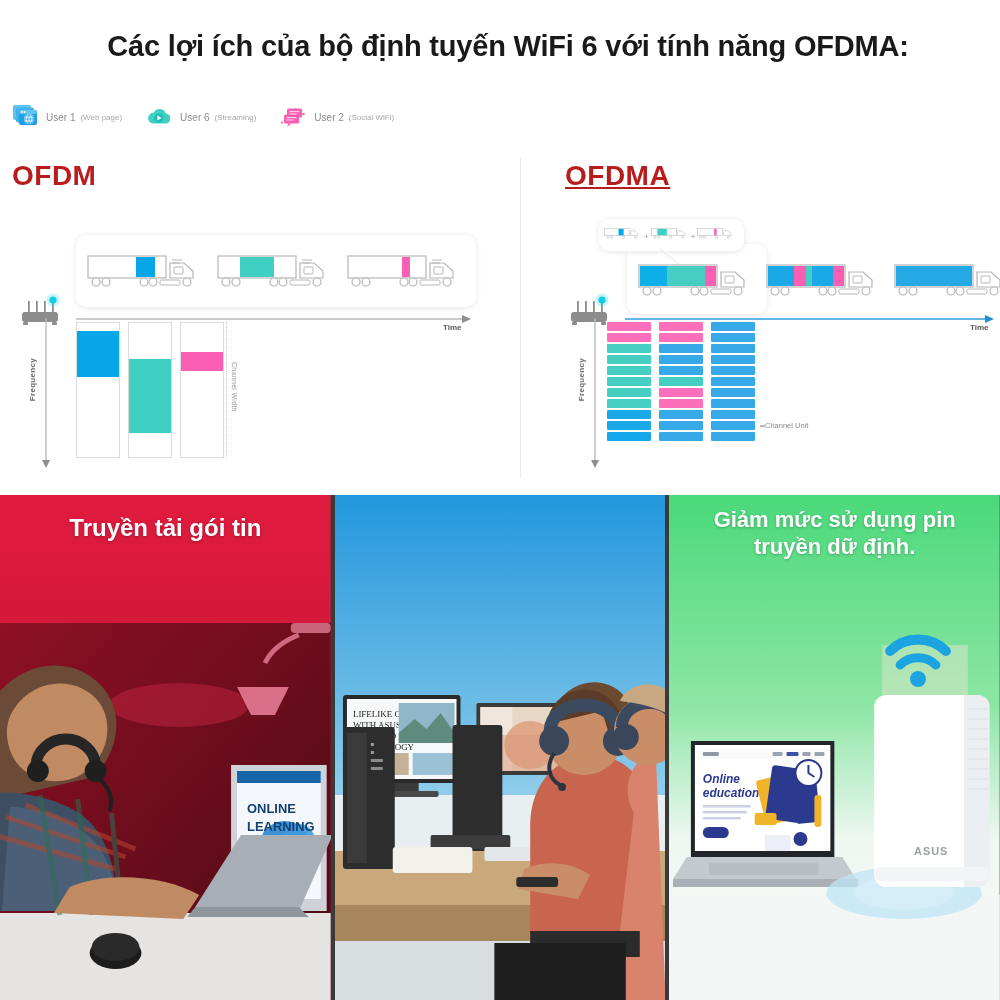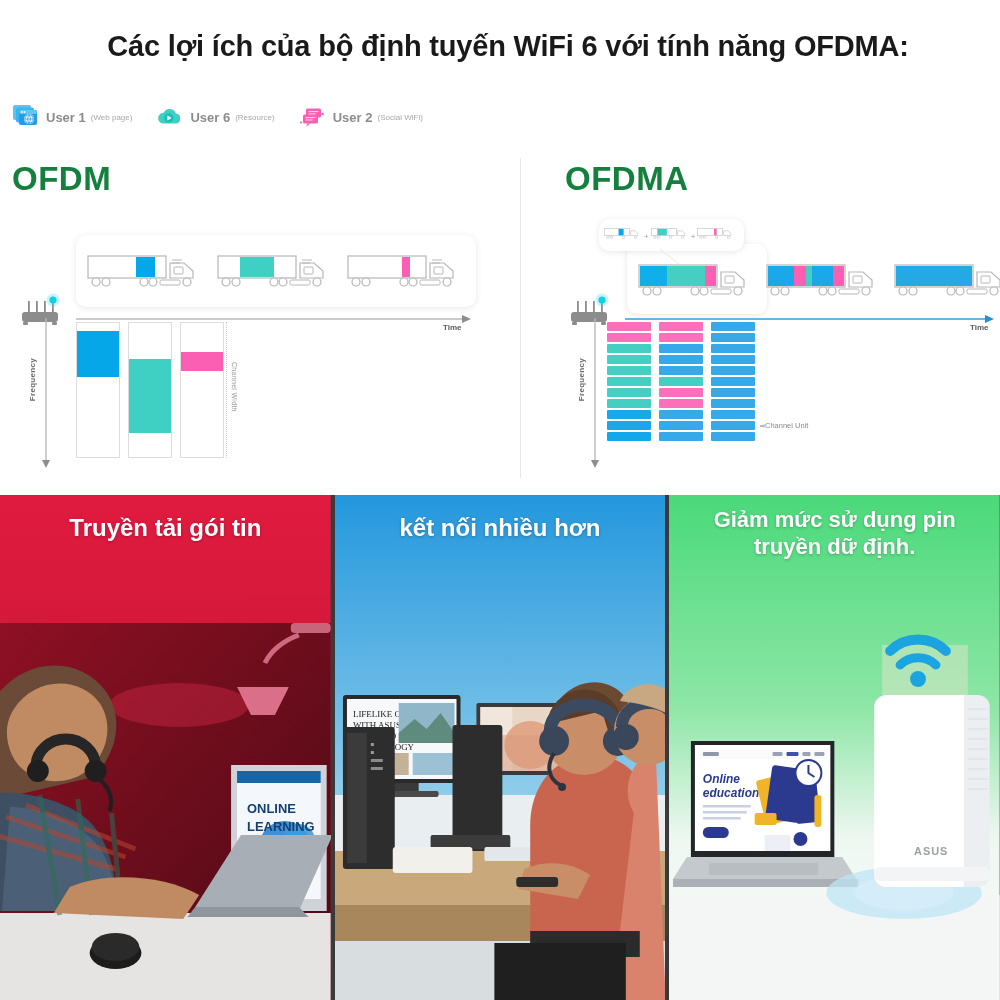--- a/index.html
+++ b/index.html
@@ -23,41 +23,41 @@
     letter-spacing: -0.2px; white-space: nowrap;
   }
 
   
   .legend {
     position: absolute; left: 10px; top: 96px; width: 500px; height: 42px;
     display: flex; align-items: center; gap: 0px;
   }
   .legend-item { display: flex; align-items: center; margin-right: 22px; }
   .legend-icon { width: 30px; height: 30px; margin-right: 6px; position: relative; flex: 0 0 auto; }
-  .legend-user { font-size: 13px; color: #8c8c8c; margin-right: 5px; white-space: nowrap; font-weight: bold; }
+  .legend-user { font-size: 10px; color: #8c8c8c; margin-right: 5px; white-space: nowrap; }
   .legend-kind { font-size: 8px; color: #a8a8a8; white-space: nowrap; }
 
   
   .diagram {
     position: absolute; left: 0; top: 140px; width: 1000px; height: 355px;
     background: #fff;
   }
   .divider {
     position: absolute; left: 520px; top: 18px; width: 1px; height: 320px;
     background: #e8e8e8;
   }
   .panel { position: absolute; top: 0; height: 355px; }
   .panel-ofdm { left: 0px; width: 520px; }
   .panel-ofdma { left: 521px; width: 479px; }
   .panel-heading {
-    position: absolute; font-size: 33px; font-weight: bold; color: #15803d;
+    position: absolute; font-size: 28px; font-weight: bold; color: #b91c1c;
     letter-spacing: 0.5px;
   }
   .panel-ofdm .panel-heading { left: 12px; top: 20px; }
-  .panel-ofdma .panel-heading { left: 44px; top: 20px; }
+  .panel-ofdma .panel-heading { left: 44px; top: 20px; text-decoration: underline; }
 
   
   .truck-card {
     position: absolute; background: #fff; border-radius: 10px;
     box-shadow: 0 1px 6px rgba(0,0,0,0.10);
   }
   .trucks-row { position: absolute; display: flex; align-items: center; }
 
   
   .freq-axis-label {
@@ -125,21 +125,21 @@
 
     <div class="legend-item">
       <span class="legend-icon">
         <svg width="30" height="30" viewBox="0 0 30 30">
           <path d="M8.5 21.5h13a5 5 0 0 0 .4-9.95A6.6 6.6 0 0 0 9.6 10.8 5.4 5.4 0 0 0 8.5 21.5z" fill="#3fcfc3"></path>
           <circle cx="14.8" cy="16" r="4.6" fill="#17bfb4"></circle>
           <path d="M13.4 13.6l4.2 2.4-4.2 2.4z" fill="#ffffff"></path>
         </svg>
       </span>
       <span class="legend-user">User 6</span>
-      <span class="legend-kind">(Resource)</span>
+      <span class="legend-kind">(Streaming)</span>
     </div>
 
     <div class="legend-item">
       <span class="legend-icon">
         <svg width="30" height="30" viewBox="0 0 30 30">
           <rect x="9" y="6.5" width="15" height="9" rx="1.6" fill="#fb5fb4"></rect>
           <path d="M13 15.5l-0.5 3 4-3z" fill="#fb5fb4"></path>
           <rect x="6" y="12.5" width="15" height="9" rx="1.6" fill="#fb5fb4"></rect>
           <path d="M10 21.5l-0.5 3 4-3z" fill="#fb5fb4"></path>
           <rect x="11.5" y="9" width="10" height="1.1" fill="#ffd0e8"></rect>
@@ -547,21 +547,20 @@
         <circle cx="314" cy="236" r="34" fill="#c98e68"></circle>
         <path d="M288 232c0-14 12-24 28-24s26 10 26 24" stroke="#3c4a60" stroke-width="12" fill="none"></path>
         <circle cx="292" cy="242" r="13" fill="#3a4659"></circle>
         <path d="M286 206c8-18 34-22 48-10 10 8 12 20 8 28-16-12-38-16-56-18z" fill="#c8a882"></path>
         <path d="M190 374c24-10 48-6 66 6l-12 24-60-10z" fill="#c98e68"></path>
         <rect x="182" y="382" width="42" height="10" rx="3" fill="#2d2d2d"></rect>
         <path d="M196 436h110v26H196z" fill="#2b2b2b"></path>
         <path d="M160 448h132v57H160z" fill="#1f1f1f"></path>
       </svg>
       <div class="photo-caption" style="background: transparent;">
-        <div>kết nối nhiều hơn</div>
       </div>
     </div>
 
     <div class="photo-col">
       <svg class="photo-art" viewBox="0 0 332 505" preserveAspectRatio="none">
         <defs>
           <linearGradient id="greeng" x1="0" y1="0" x2="0" y2="1">
             <stop offset="0" stop-color="#4ad97a"></stop>
               <stop offset="0.42" stop-color="#8ee6a6"></stop>
               <stop offset="0.68" stop-color="#eef7f1"></stop>

